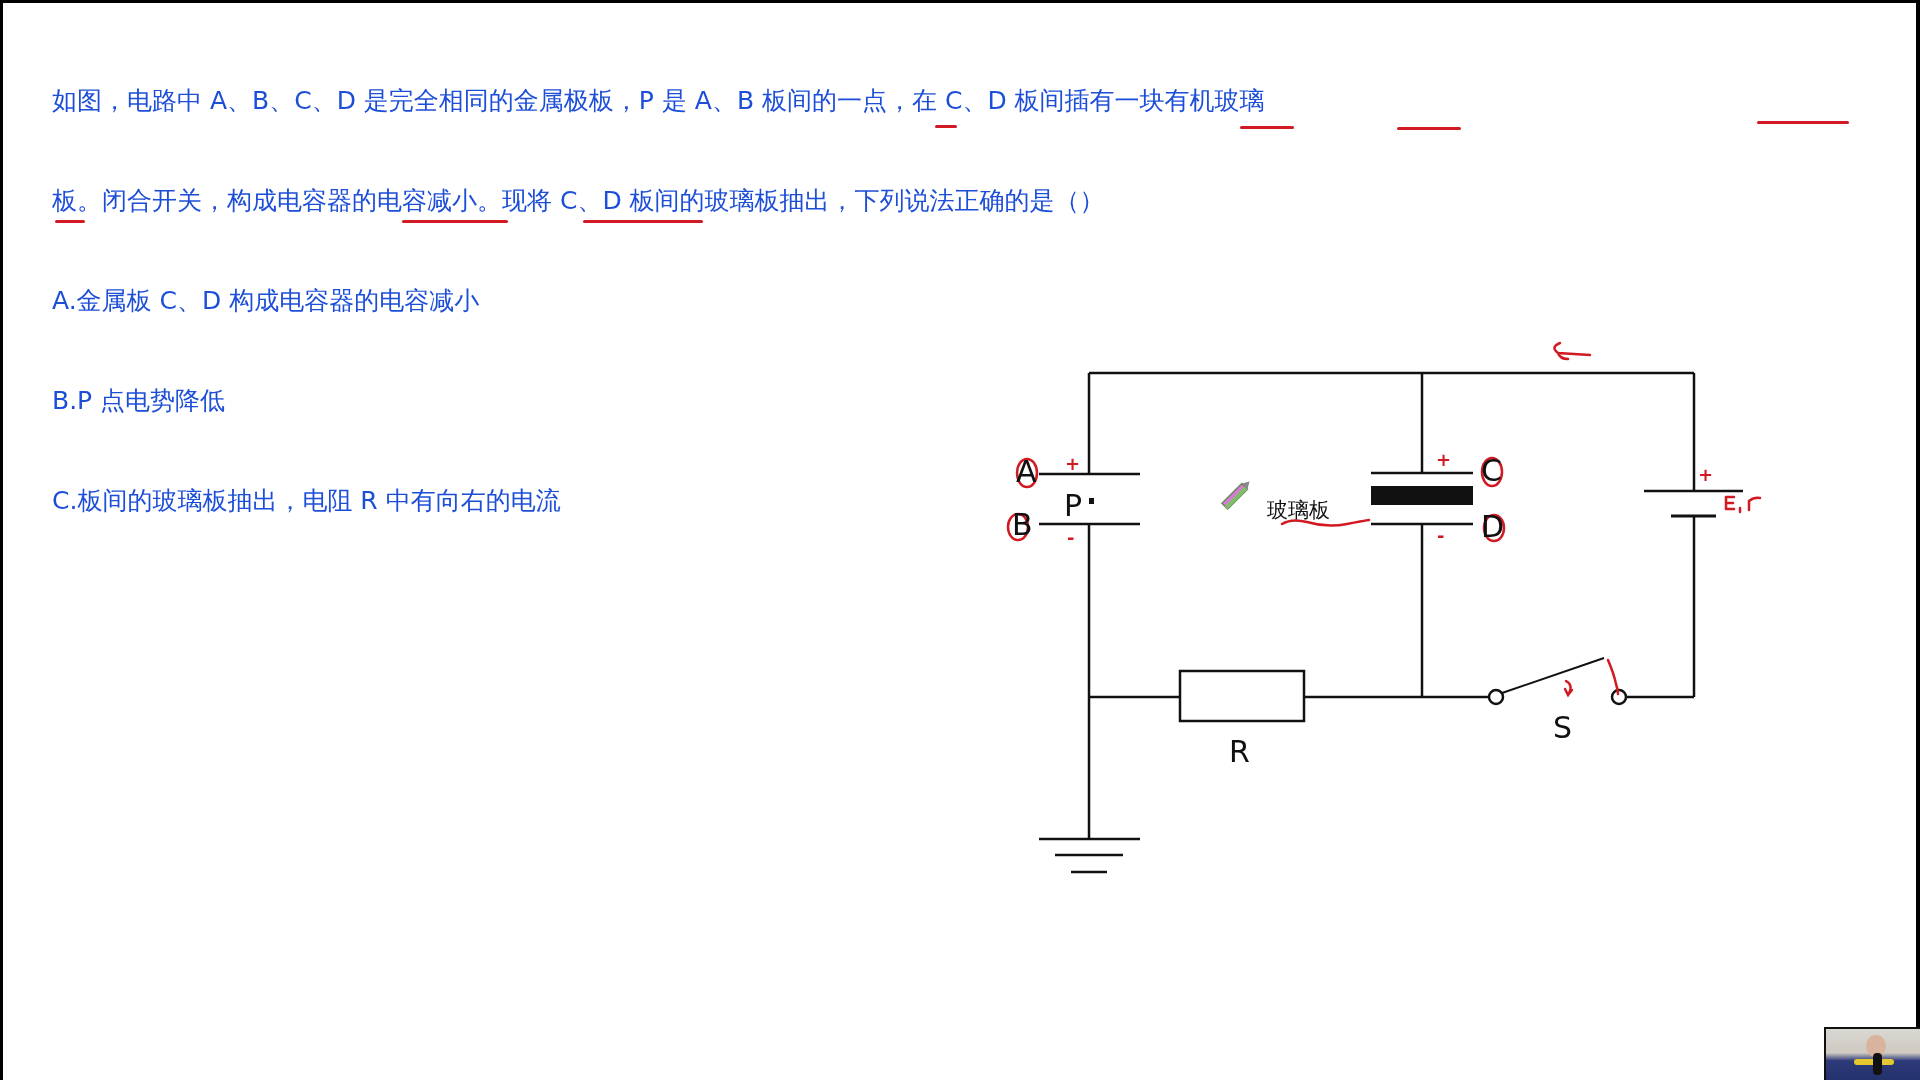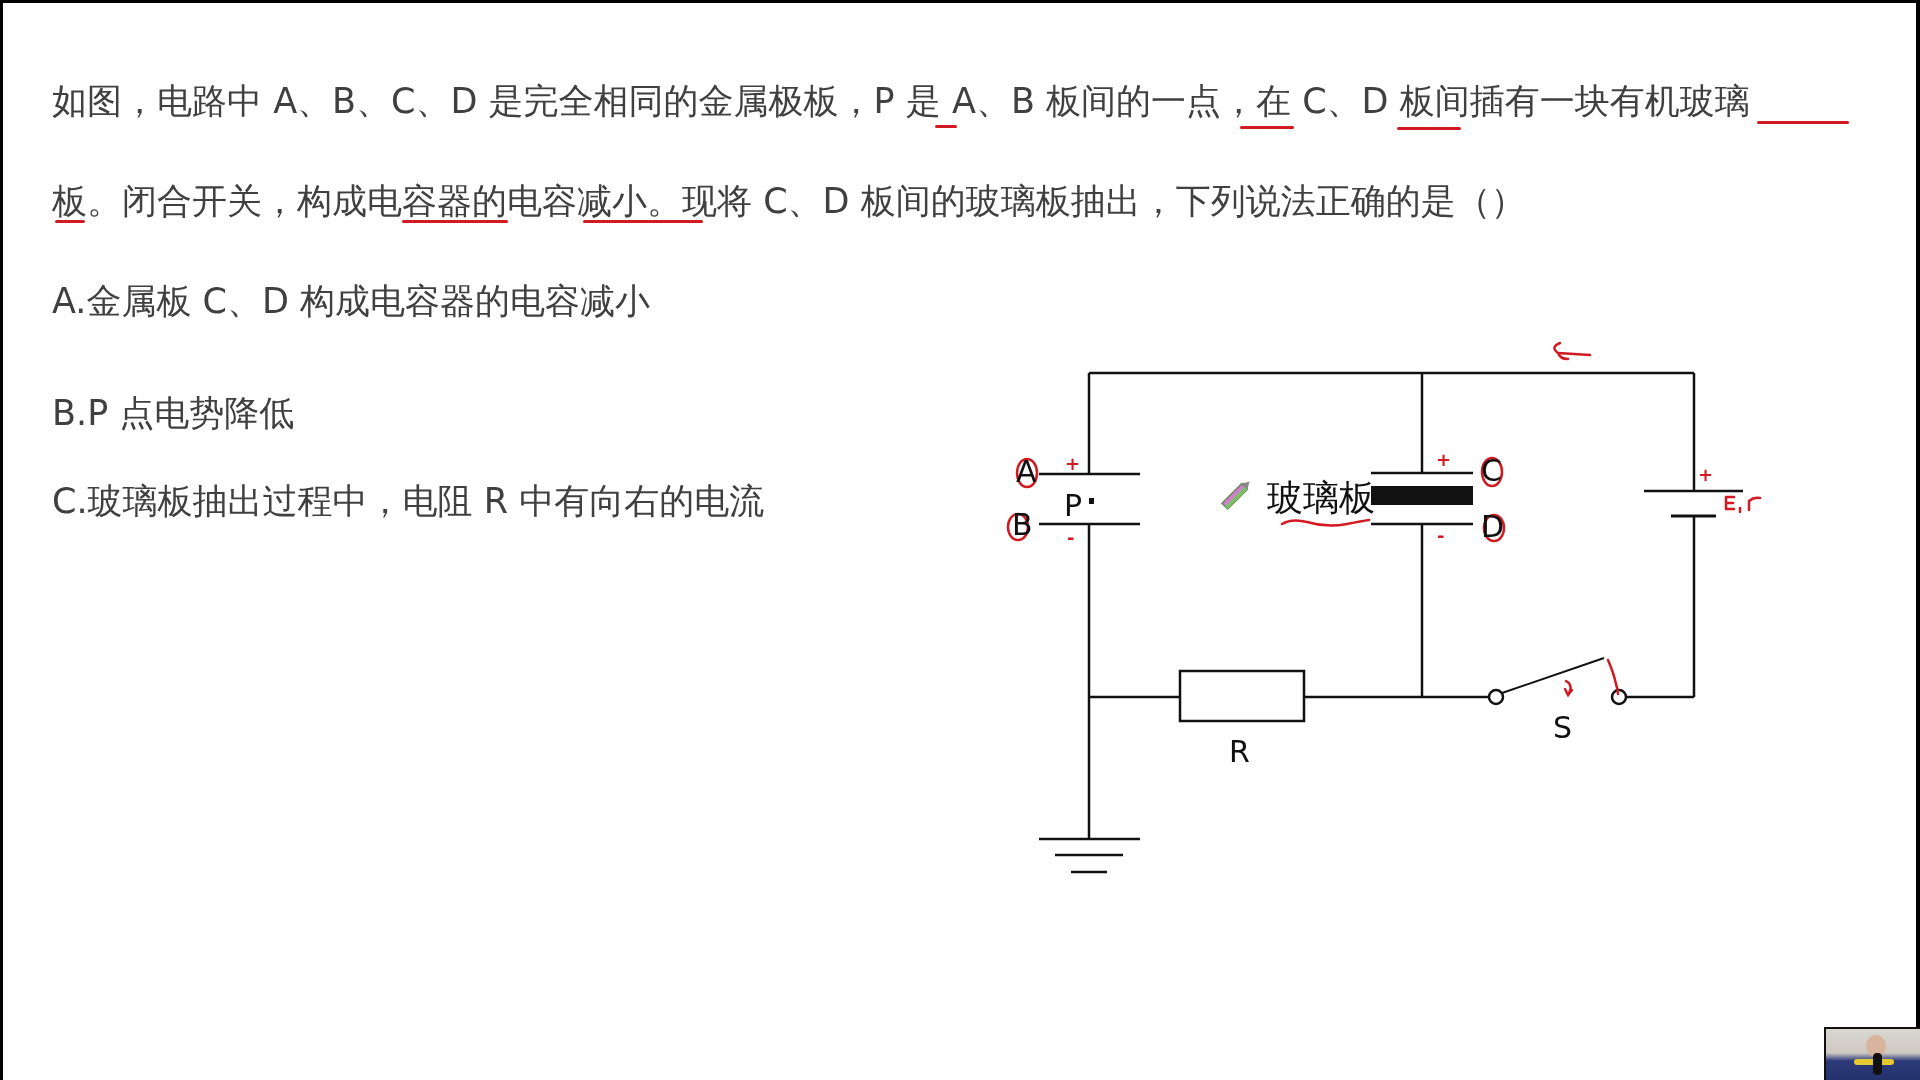--- a/index.html
+++ b/index.html
@@ -6,37 +6,37 @@
   body {
     width: 1920px; height: 1080px; position: relative; overflow: hidden;
     background: #000;
     font-family: "DejaVu Sans", "Liberation Sans", sans-serif;
   }
   .page {
     position: absolute; left: 3px; top: 3px; width: 1913px; height: 1077px;
     background: #ffffff;
   }
   .line {
-    position: absolute; left: 49px; font-size: 35px; color: #404040;
+    position: absolute; left: 49px; font-size: 25px; color: #1d4ed8;
     white-space: nowrap; letter-spacing: 0px; line-height: 44px;
   }
   .q1 { top: 76px; }
   .q2 { top: 176px; }
   .optA { top: 276px; }
-  .optB { top: 388px; }
+  .optB { top: 376px; }
   .optC { top: 476px; }
   .optD { top: 576px; }
   .ul { position: absolute; height: 3px; border-radius: 2px; background: #d21a23; }
   .diagram { position: absolute; left: 0; top: 0; width: 1920px; height: 1080px; pointer-events: none; }
   .diagram svg { position: absolute; left: 0; top: 0; }
   .lbl {
     position: absolute; font-size: 30px; color: #111; line-height: 32px;
     font-family: "DejaVu Sans", "Liberation Sans", sans-serif;
   }
-  .glass-lbl { font-size: 36px; }
+  .glass-lbl { font-size: 21px; margin-top: 12px; }
   .webcam {
     position: absolute; left: 1824px; top: 1027px; width: 96px; height: 53px;
     background: linear-gradient(180deg, #d9d7d2 0%, #cfcac2 45%, #2d3a7a 60%, #22306a 100%);
     border-left: 2px solid #111; border-top: 2px solid #111;
   }
   .webcam .head {
     position: absolute; left: 40px; top: 6px; width: 20px; height: 22px;
     border-radius: 50%; background: #d8b49e;
   }
   .webcam .mic {
@@ -51,21 +51,21 @@
 </head>
 <body>
 
 <div class="page">
 
   <div class="line q1">如图，电路中 A、B、C、D 是完全相同的金属极板，P 是 A、B 板间的一点，在 C、D 板间插有一块有机玻璃</div>
   <div class="line q2">板。闭合开关，构成电容器的电容减小。现将 C、D 板间的玻璃板抽出，下列说法正确的是（）</div>
 
   <div class="line optA">A.金属板 C、D 构成电容器的电容减小</div>
   <div class="line optB">B.P 点电势降低</div>
-  <div class="line optC">C.玻璃板抽出过程中，电阻 R 中有向右的电流</div>
+  <div class="line optC">C.板间的玻璃板抽出，电阻 R 中有向右的电流</div>
 
   <div class="ul" style="left:932px; top:122px; width:22px;"></div>
   <div class="ul" style="left:1237px; top:123px; width:54px;"></div>
   <div class="ul" style="left:1394px; top:124px; width:64px;"></div>
   <div class="ul" style="left:1754px; top:118px; width:92px;"></div>
   <div class="ul" style="left:52px; top:217px; width:30px;"></div>
   <div class="ul" style="left:399px; top:217px; width:106px;"></div>
   <div class="ul" style="left:580px; top:217px; width:120px;"></div>
 </div>
 

